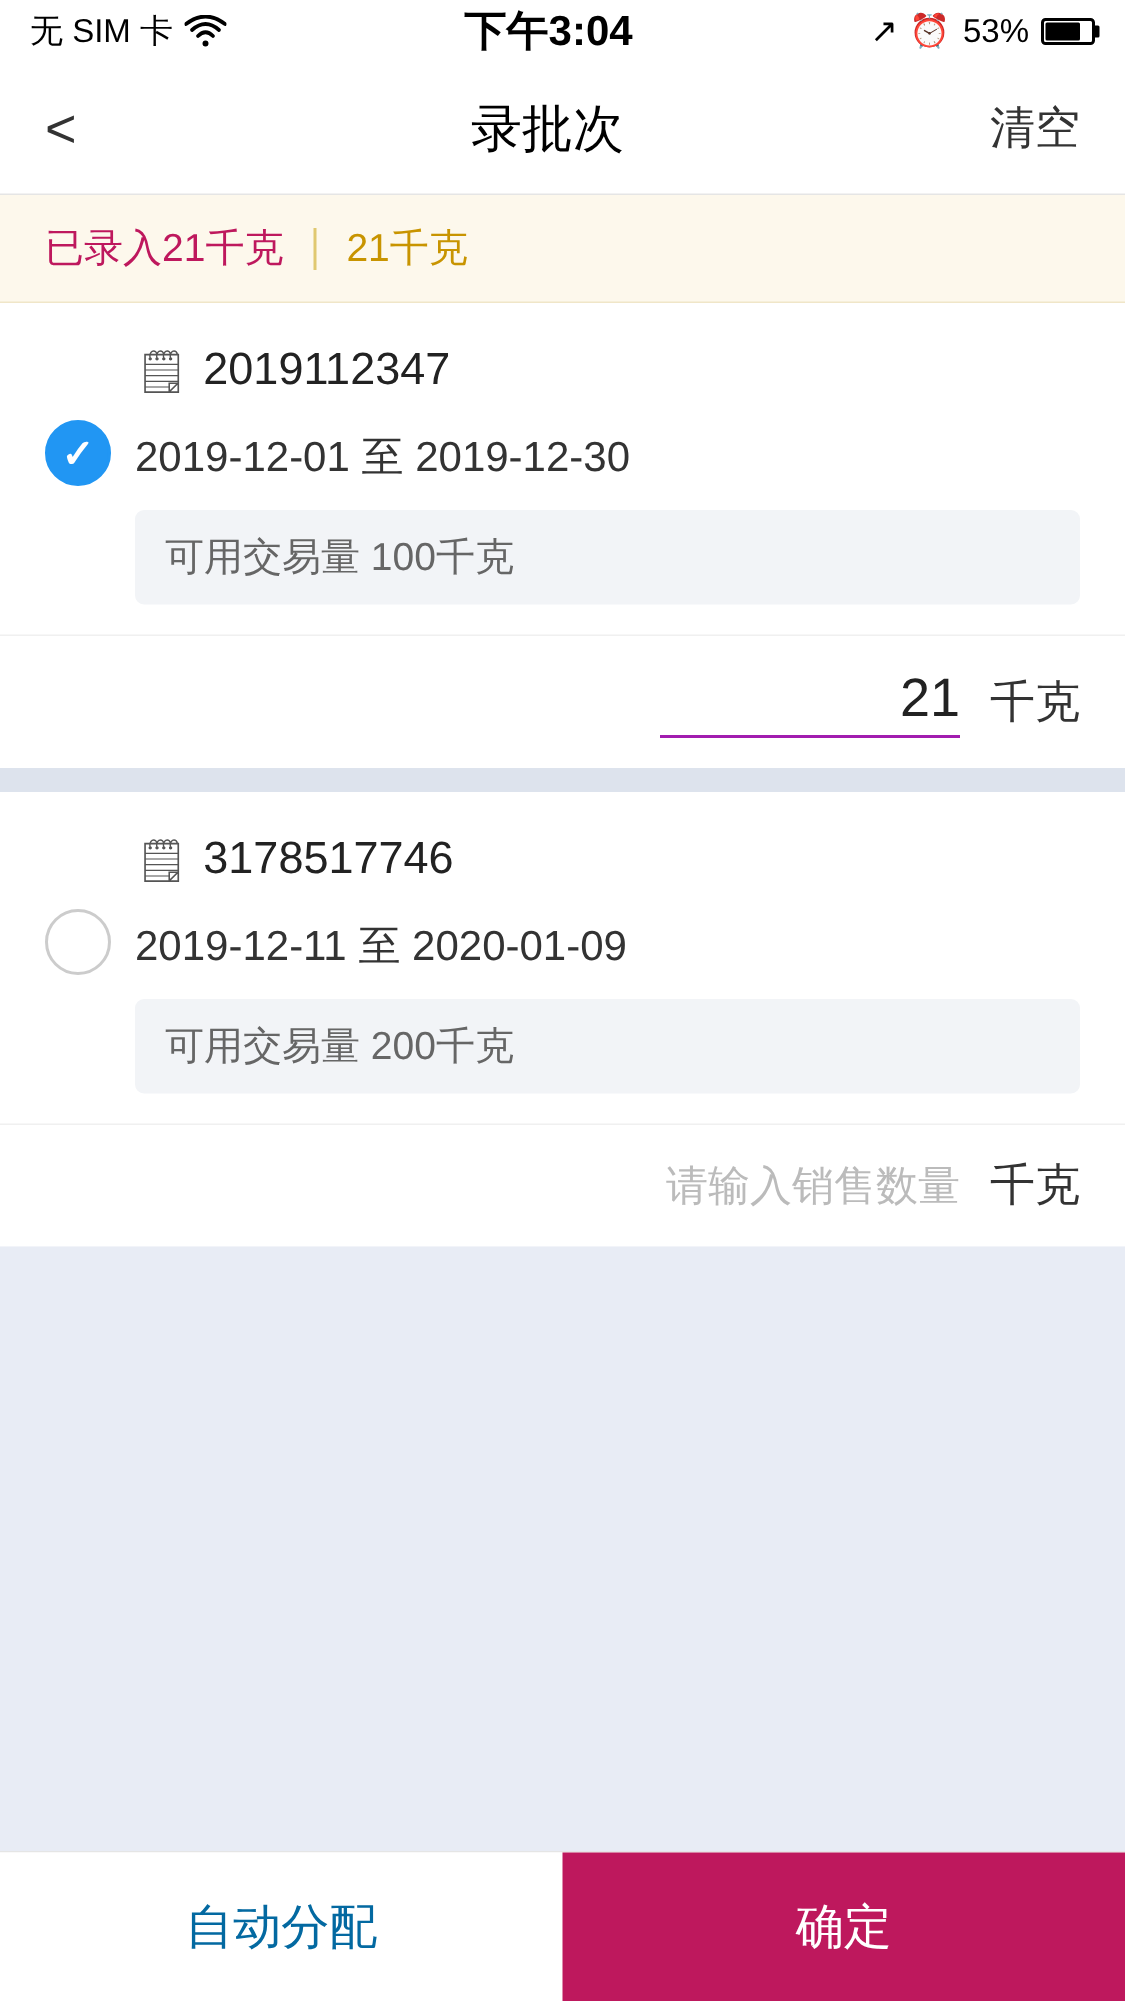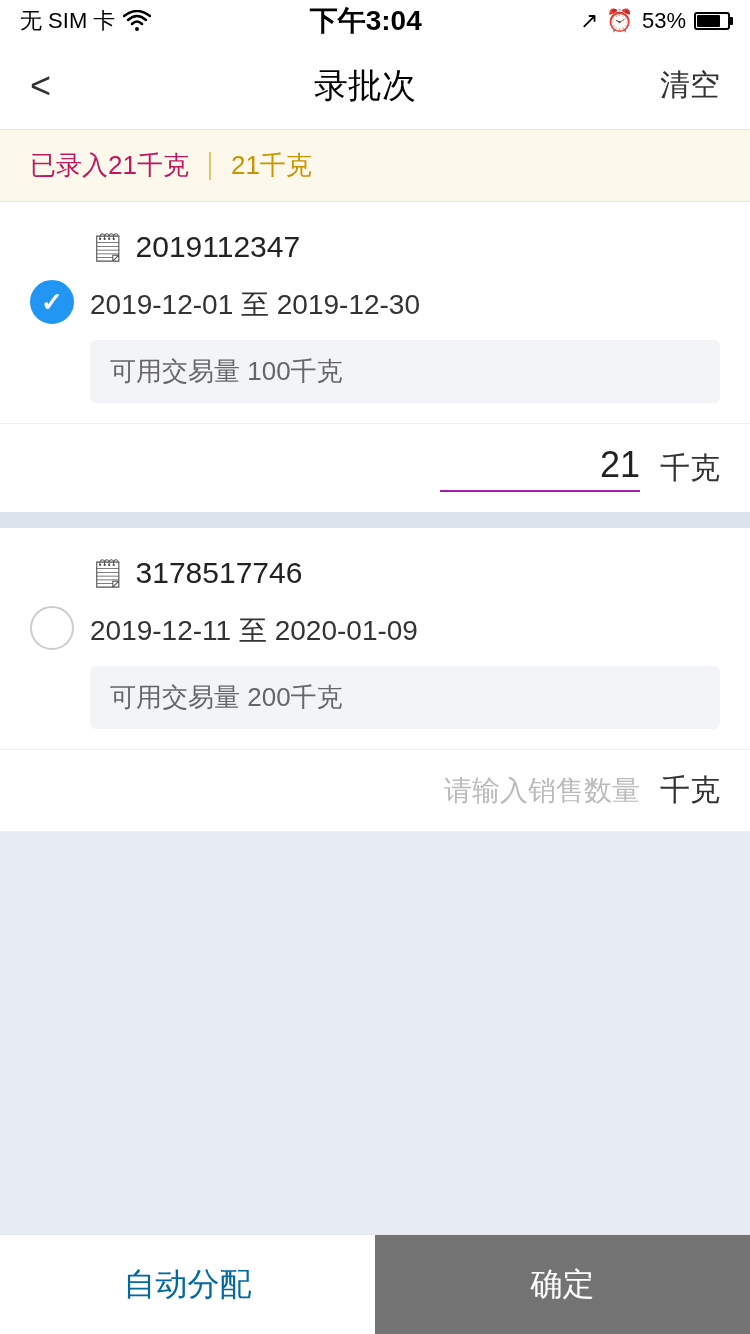--- a/index.html
+++ b/index.html
@@ -257,21 +257,21 @@
       border: none;
       font-size: 32px;
       color: #0369a1;
       cursor: pointer;
       display: flex;
       align-items: center;
       justify-content: center;
     }
     .btn-confirm {
       flex: 1;
-      background: #737373;
+      background: #be185d;
       border: none;
       font-size: 32px;
       color: #fff;
       cursor: pointer;
       display: flex;
       align-items: center;
       justify-content: center;
     }
 
     .content-area {

